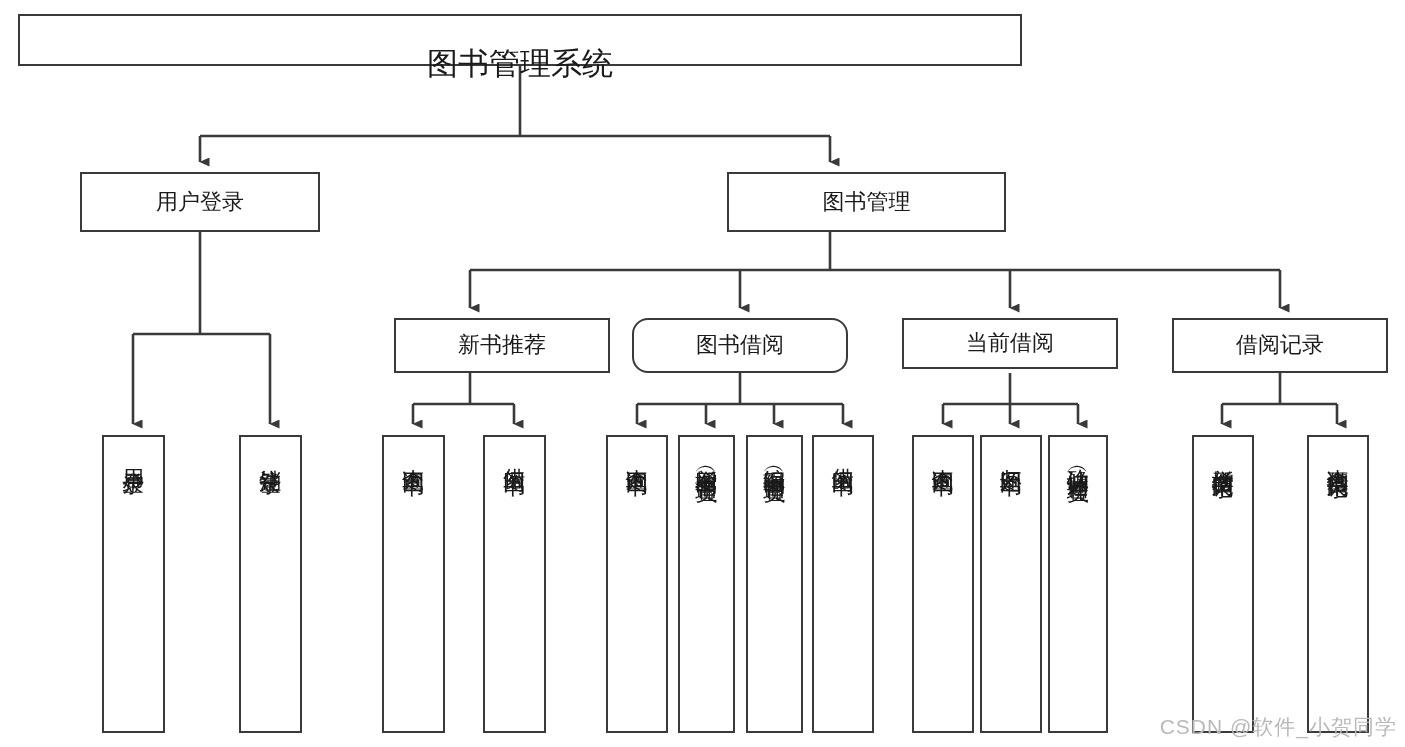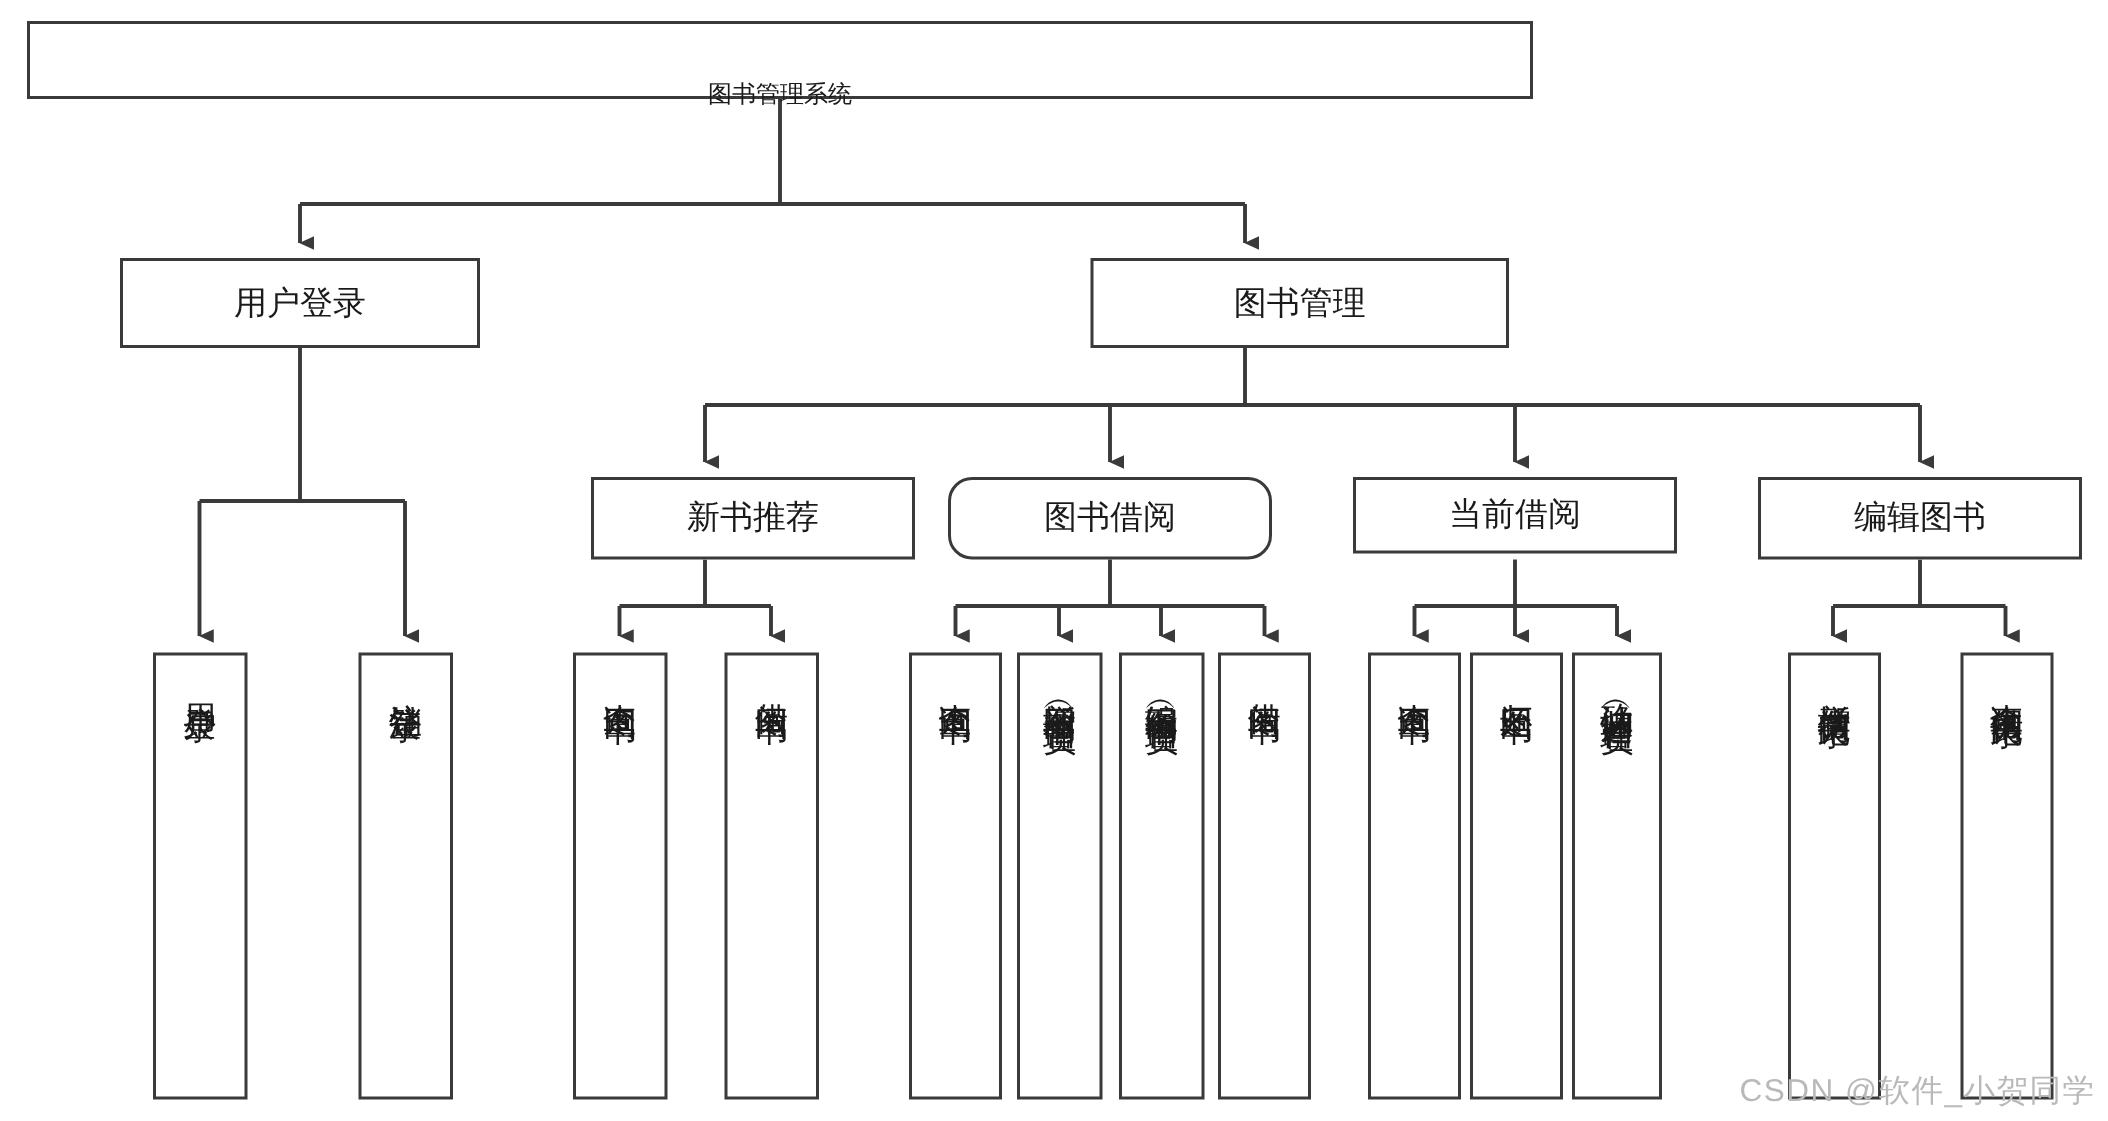--- a/index.html
+++ b/index.html
@@ -25,21 +25,21 @@
     z-index:2;
   }
   .node .lbl{
     display:block;
     text-align:center;
     line-height:1.12;
     white-space:nowrap;
   }
 
   
-  .h-root .lbl{font-size:16px;margin-top:48px;}
+  .h-root .lbl{font-size:31px;margin-top:48px;}
   .h-mid .lbl{font-size:22px;}
   .h-sub .lbl{font-size:22px;}
 
   
   .leaf{
     align-items:flex-start;
     justify-content:center;
     padding-top:14px;
   }
   .leaf .lbl{
@@ -132,21 +132,21 @@
   <div class="node h-sub" style="left:362px;top:318px;width:216px;height:55px;margin-left:32px;">
     <span class="lbl">新书推荐</span>
   </div>
   <div class="node h-sub" style="left:632px;top:318px;width:216px;height:55px;border-radius:16px;">
     <span class="lbl">图书借阅</span>
   </div>
   <div class="node h-sub" style="left:902px;top:318px;width:216px;height:51px;align-items:center;">
     <span class="lbl">当前借阅</span>
   </div>
   <div class="node h-sub" style="left:1172px;top:318px;width:216px;height:55px;">
-    <span class="lbl">编辑图书</span>
+    <span class="lbl">借阅记录</span>
   </div>
 
   <div class="node leaf" style="left:102px;top:435px;width:63px;height:298px;">
     <span class="lbl">用户登录</span>
   </div>
   <div class="node leaf" style="left:239px;top:435px;width:63px;height:298px;">
     <span class="lbl">注销登录</span>
   </div>
 
   <div class="node leaf" style="left:382px;top:435px;width:63px;height:298px;">

